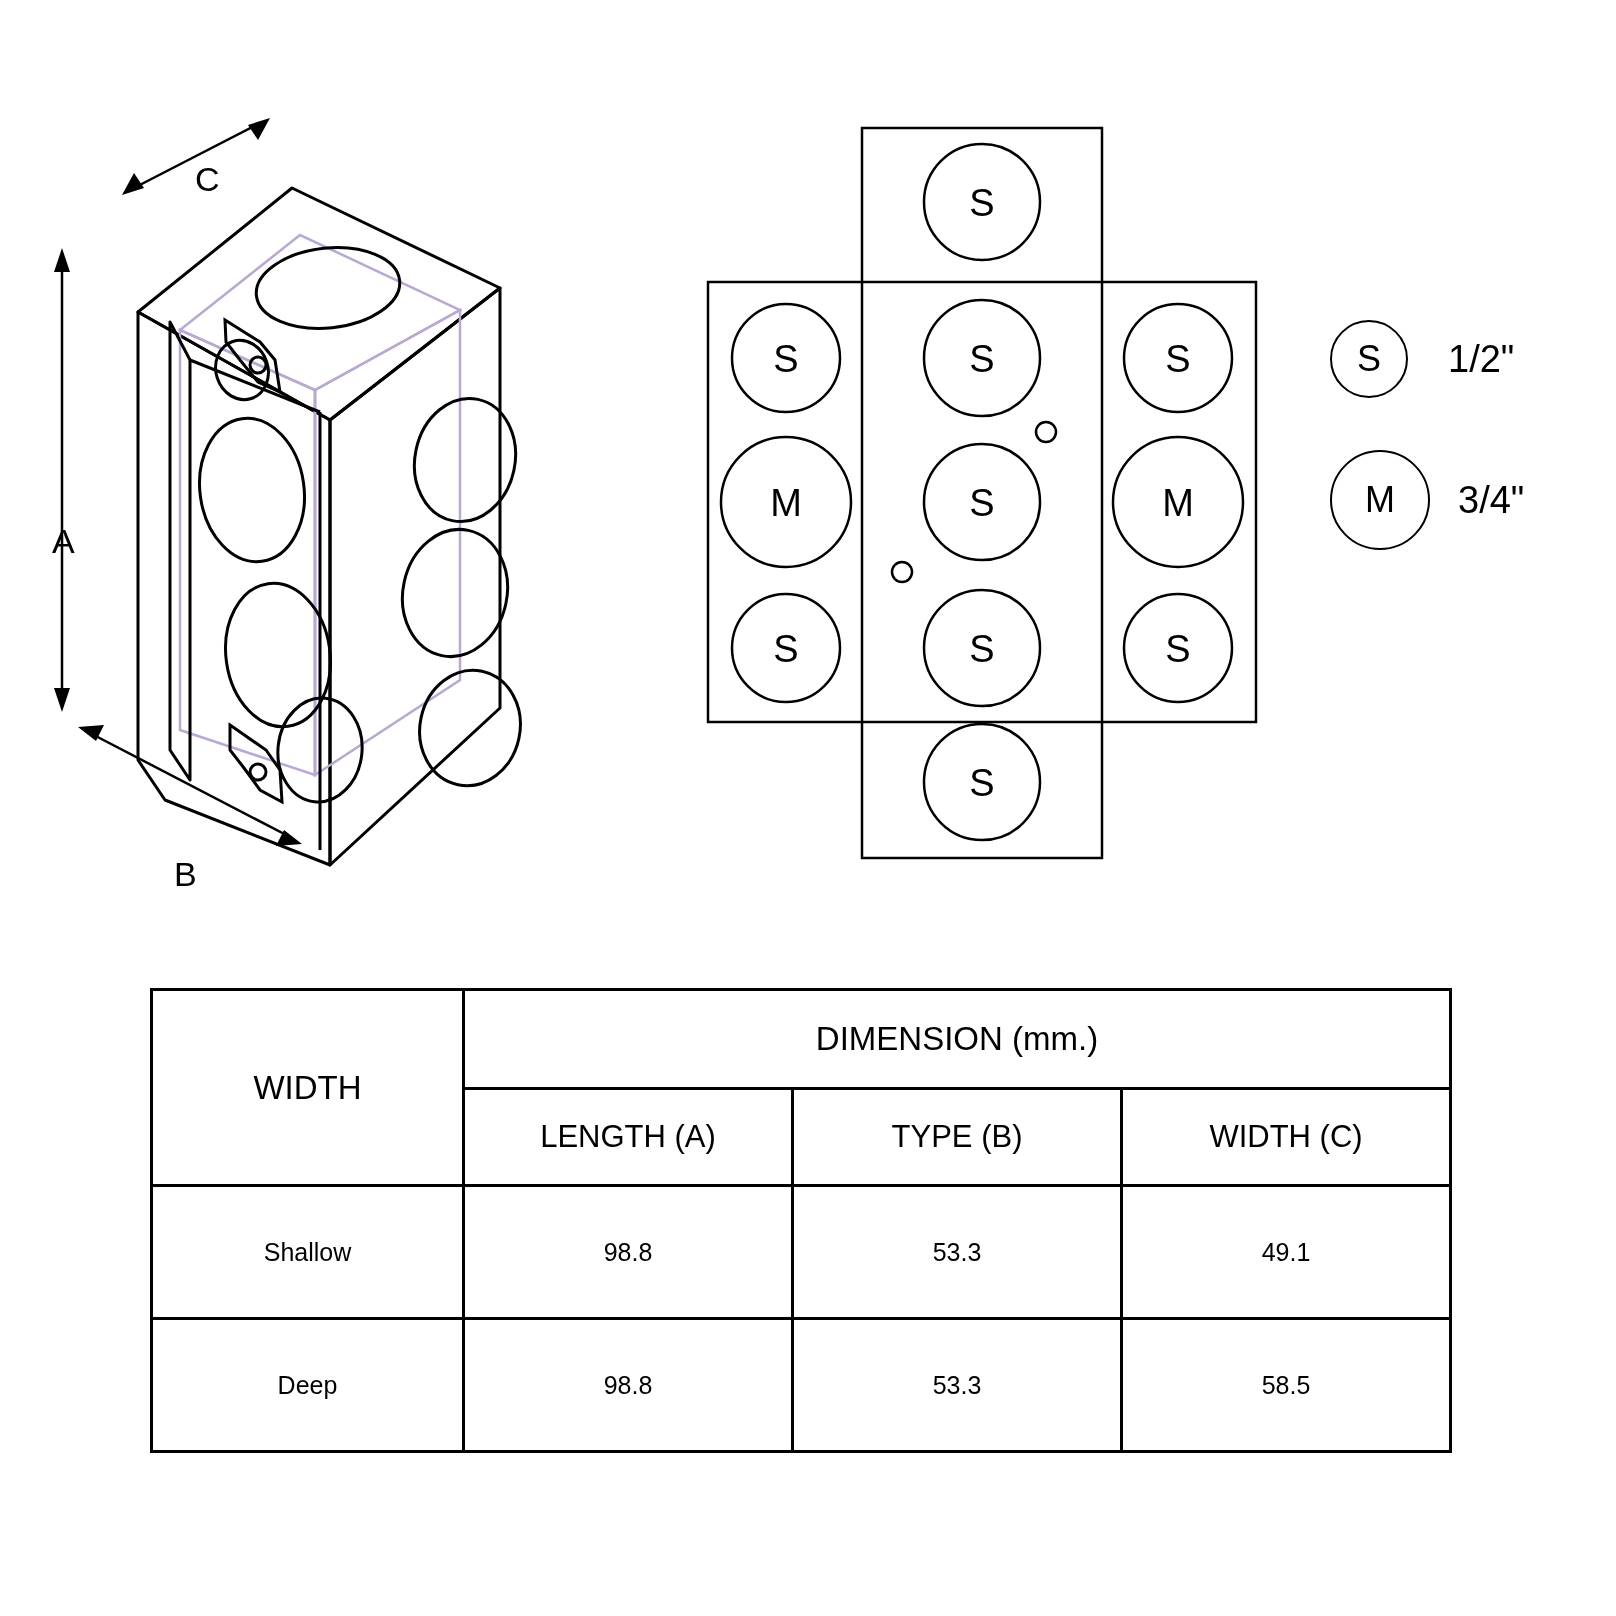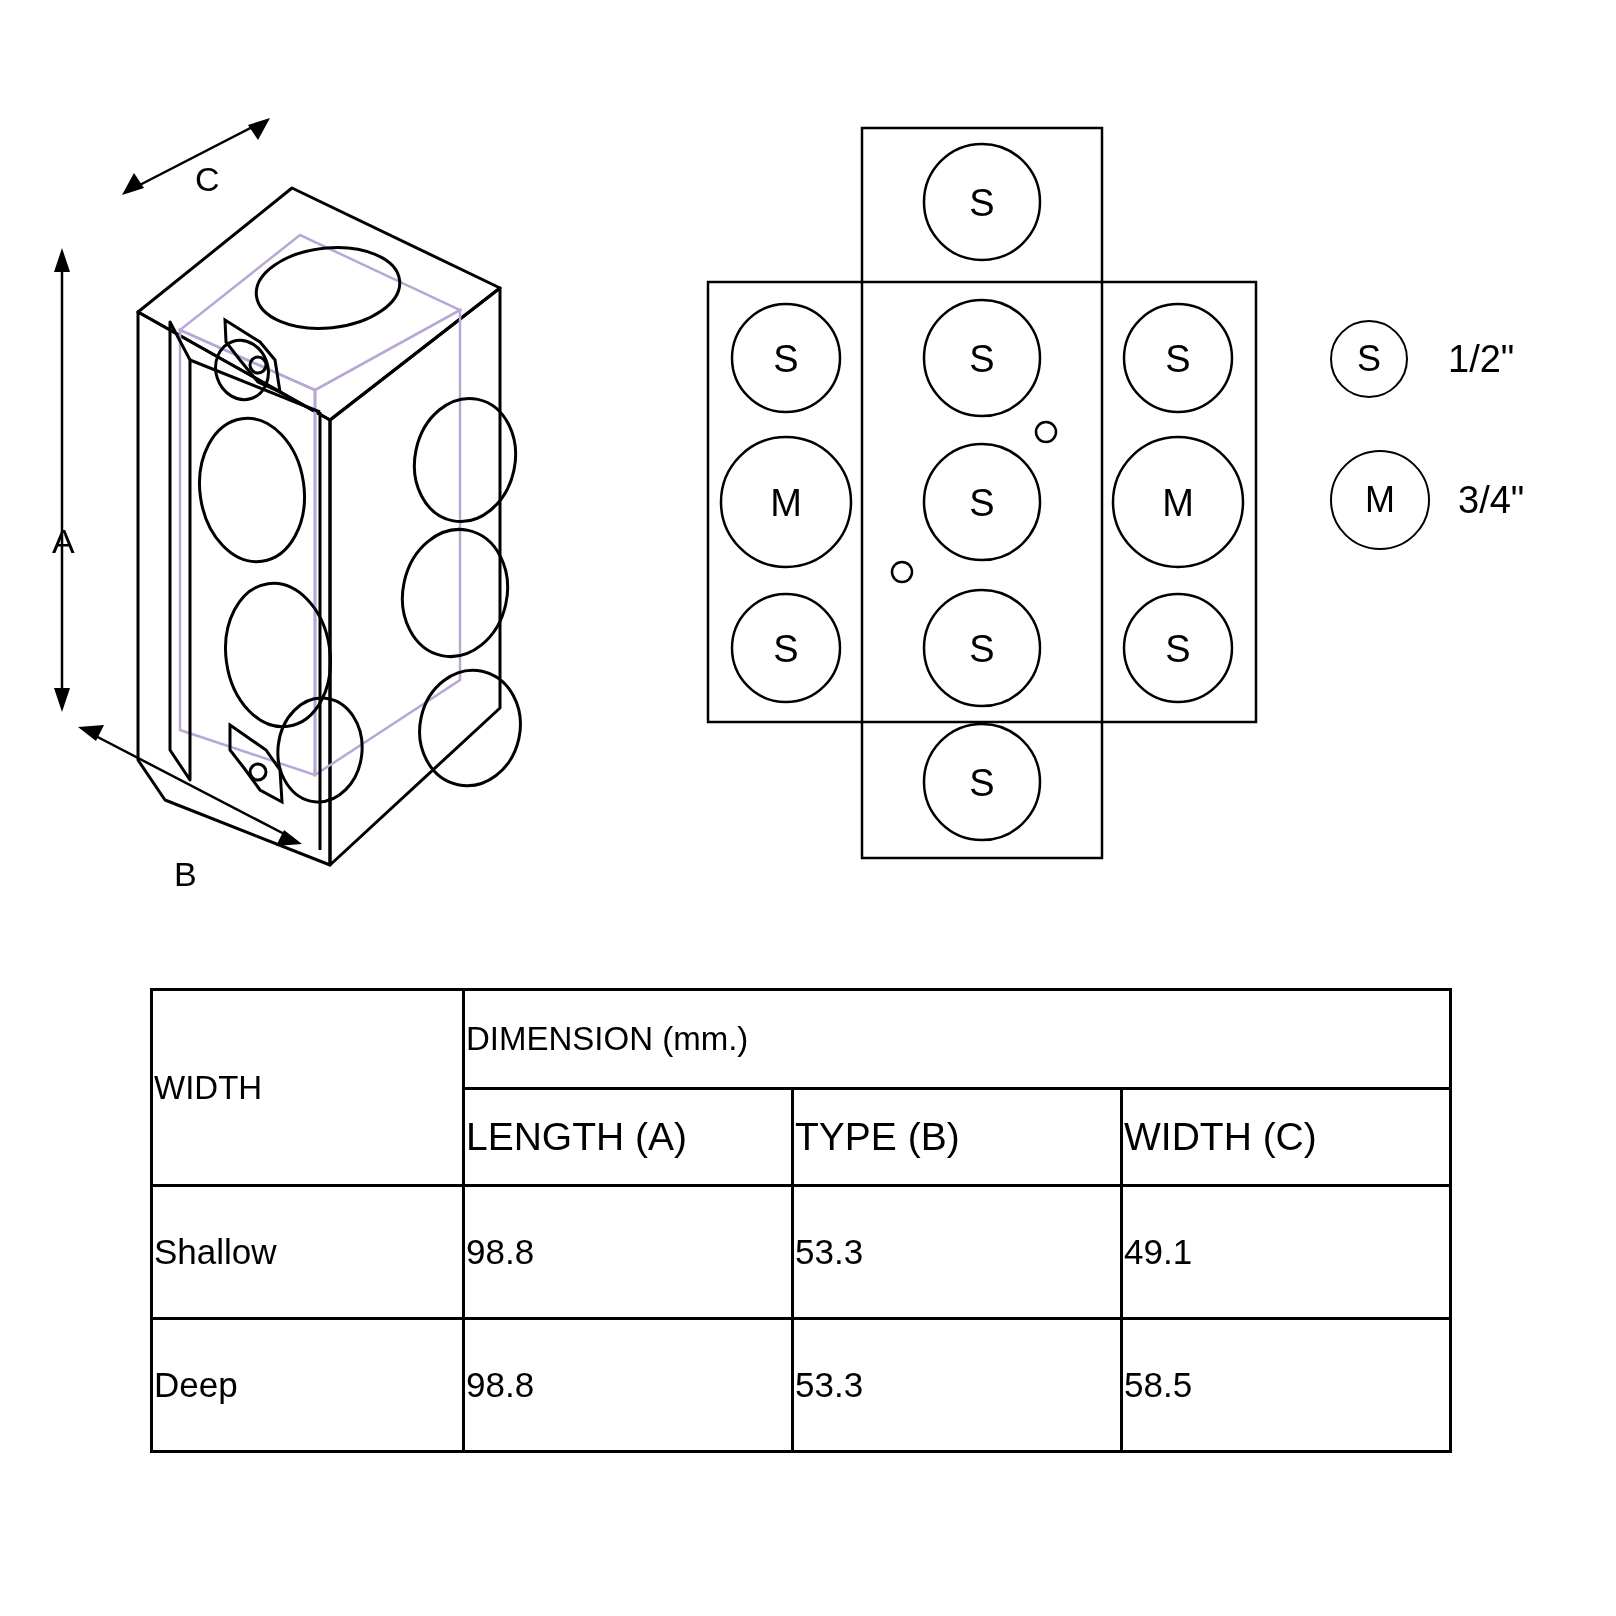--- a/index.html
+++ b/index.html
@@ -97,37 +97,37 @@
   #dim-table {
     position: absolute;
     left: 150px;
     top: 988px;
     width: 1300px;
     border-collapse: collapse;
     table-layout: fixed;
   }
   #dim-table td, #dim-table th {
     border: 3px solid #000;
-    text-align: left;
+    text-align: center;
     font-weight: normal;
     font-family: "Liberation Sans", sans-serif;
     color: #000;
   }
   .th-main {
     font-size: 33px;
     font-weight: bold;
     height: 94px;
   }
   .th-sub {
-    font-size: 39px;
+    font-size: 31px;
     font-weight: bold;
     height: 92px;
   }
   .td-cell {
-    font-size: 35px;
+    font-size: 25px;
     height: 128px;
   }
   .col-type { width: 312px; }
   .col-dim { width: 329px; }
 </style>
 </head>
 <body>
 
 <div class="page">
 

